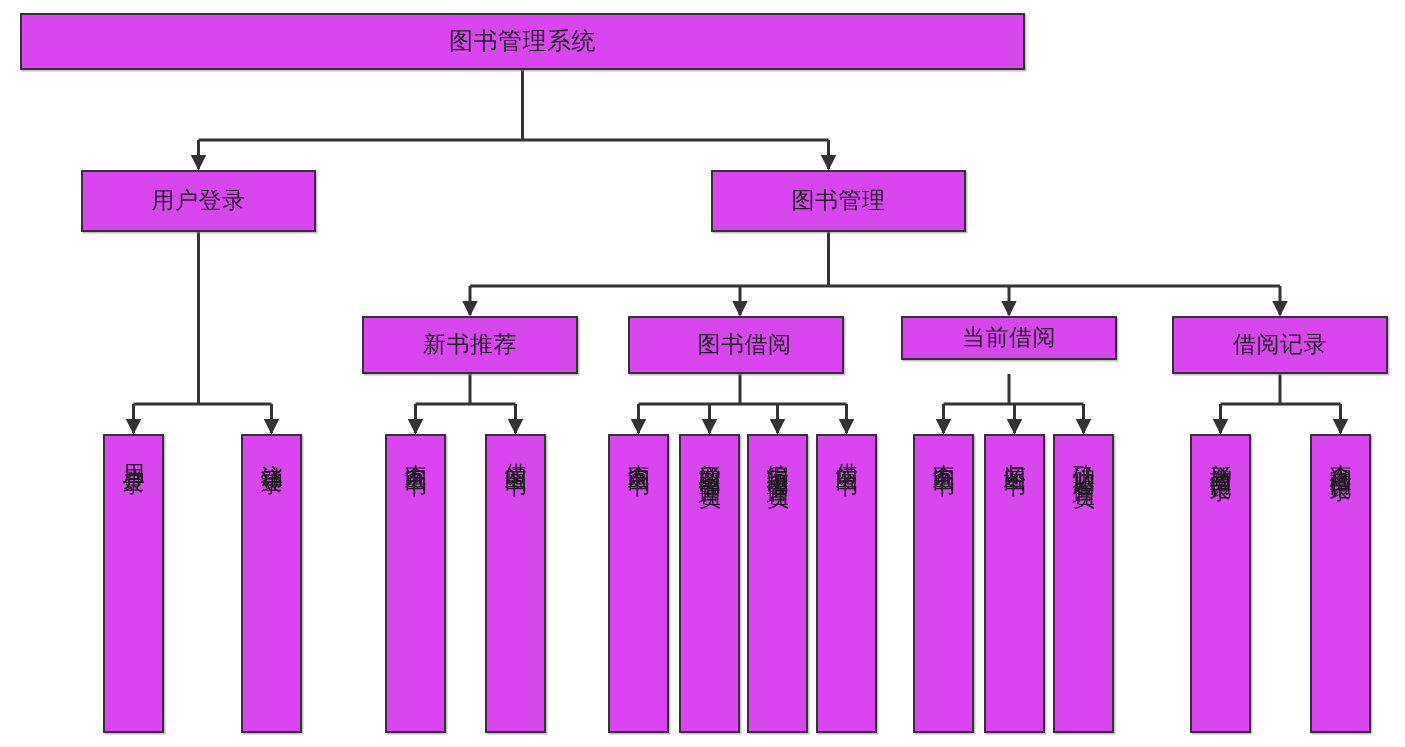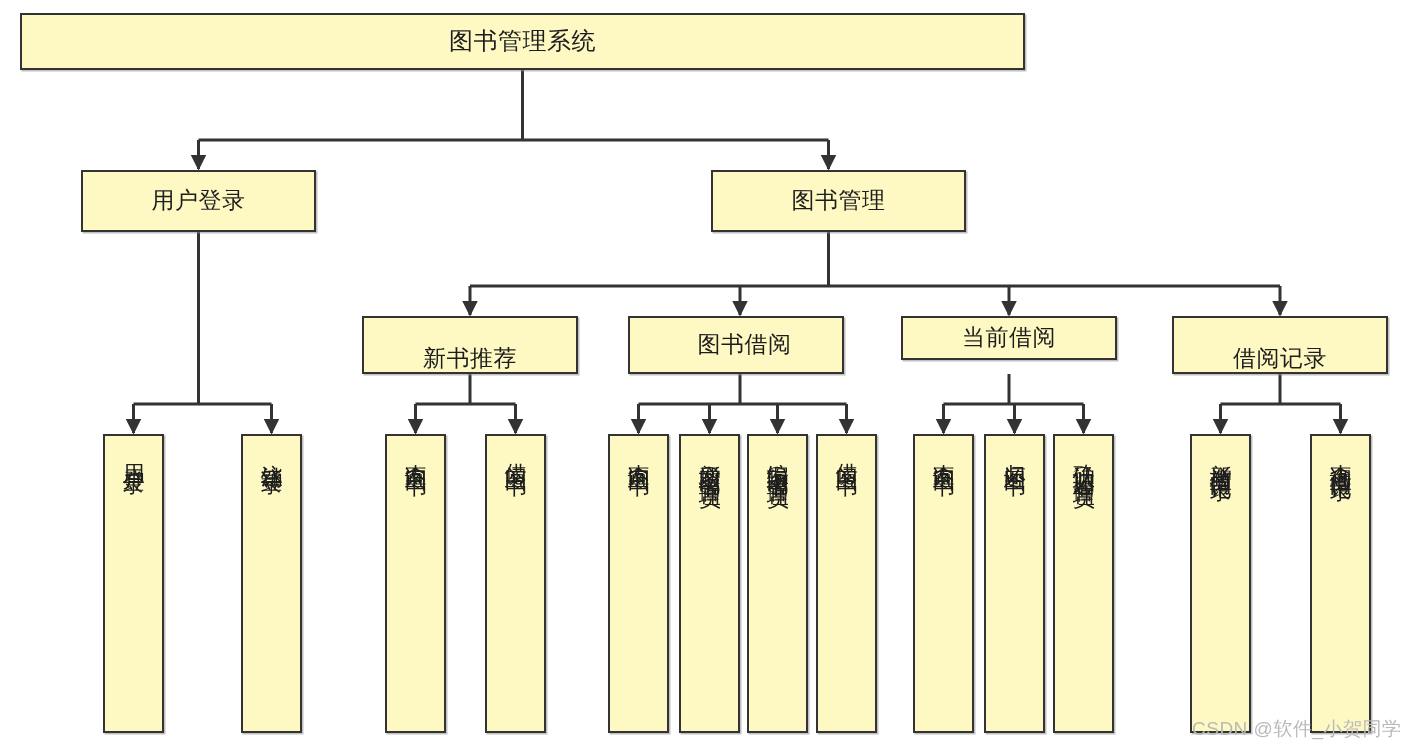--- a/index.html
+++ b/index.html
@@ -23,21 +23,21 @@
     position: absolute;
     left: 0;
     top: 0;
     width: 1405px;
     height: 747px;
     pointer-events: none;
   }
   .node {
     position: absolute;
     box-sizing: border-box;
-    background: #fef9c3;
+    background: #d946ef;
     border: 2.5px solid #333333;
     box-shadow: 1.5px 1.5px 0 rgba(140,140,140,0.55);
     display: flex;
     align-items: center;
     justify-content: center;
     z-index: 2;
   }
   .node .label {
     font-size: 23px;
     line-height: 1.18;
@@ -120,30 +120,30 @@
   <div id="nodes-layer">
       <div class="node root" style="left: 20px; top: 13px; width: 1005px; height: 57px;">
         <span class="label">图书管理系统</span>
       </div>
       <div class="node" style="left: 81px; top: 170px; width: 235px; height: 62px;">
         <span class="label">用户登录</span>
       </div>
       <div class="node" style="left: 711px; top: 170px; width: 255px; height: 62px;">
         <span class="label">图书管理</span>
       </div>
-      <div class="node" style="left: 362px; top: 316px; width: 216px; height: 58px; align-items: flex-end;">
+      <div class="node" style="left: 362px; top: 316px; width: 216px; height: 58px;">
         <span class="label">新书推荐</span>
       </div>
       <div class="node" style="left: 628px; top: 316px; width: 216px; height: 58px; padding-left: 17px;">
         <span class="label">图书借阅</span>
       </div>
       <div class="node" style="left: 901px; top: 316px; width: 216px; height: 44px;">
         <span class="label">当前借阅</span>
       </div>
-      <div class="node" style="left: 1172px; top: 316px; width: 216px; height: 58px; align-items: flex-end;">
+      <div class="node" style="left: 1172px; top: 316px; width: 216px; height: 58px;">
         <span class="label">借阅记录</span>
       </div>
       <div class="node leaf" style="left: 103px; top: 434px; width: 61px; height: 299px;">
         <span class="label">用户登录</span>
       </div>
       <div class="node leaf" style="left: 241px; top: 434px; width: 61px; height: 299px;">
         <span class="label">注销登录</span>
       </div>
       <div class="node leaf" style="left: 385px; top: 434px; width: 61px; height: 299px;">
         <span class="label">查询图书</span>
@@ -173,14 +173,13 @@
         <span class="label">确认归还（管理员）</span>
       </div>
       <div class="node leaf" style="left: 1190px; top: 434px; width: 61px; height: 299px;">
         <span class="label">新增借阅记录</span>
       </div>
       <div class="node leaf" style="left: 1310px; top: 434px; width: 61px; height: 299px;">
         <span class="label">查询借阅记录</span>
       </div>
     </div>
 
-  <div class="watermark" style="left:1192px; top:716px;">CSDN @软件_小贺同学</div>
 </div>
 
 </body></html>

